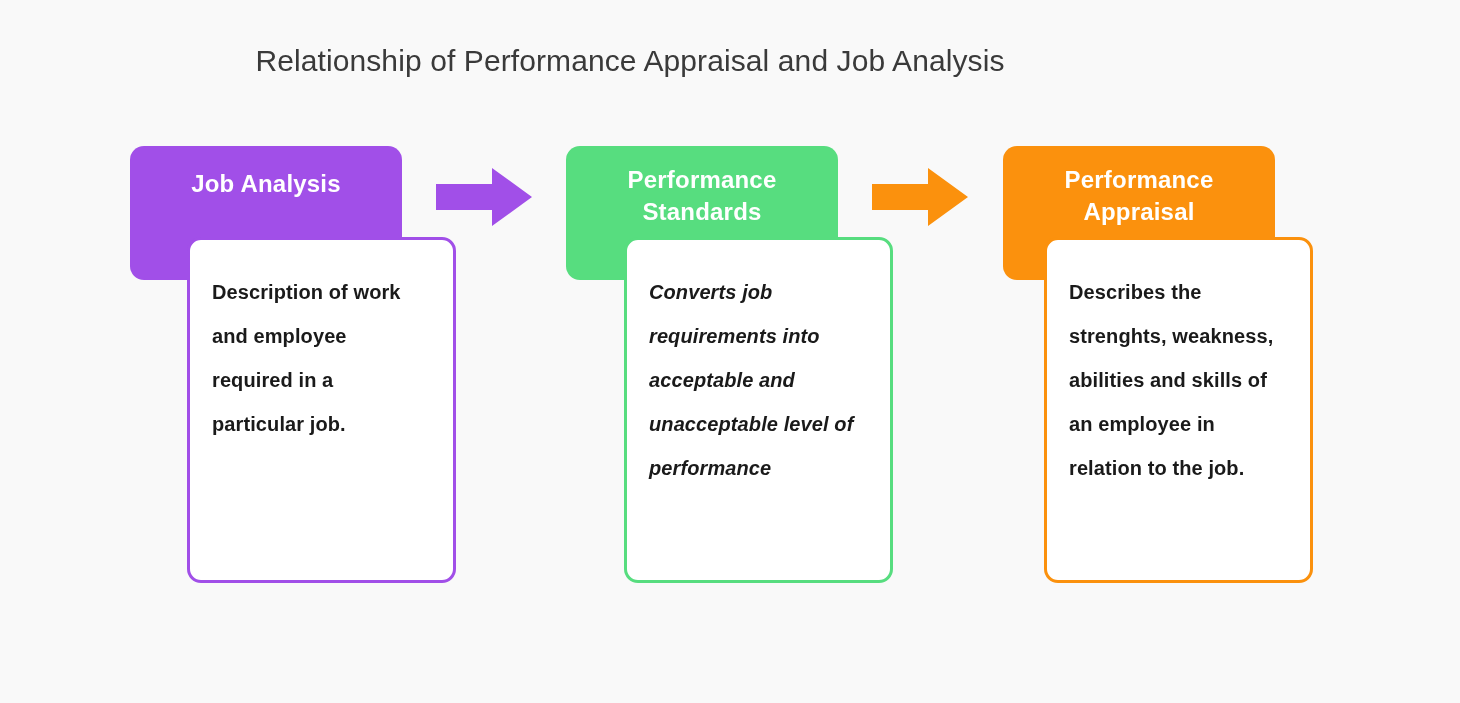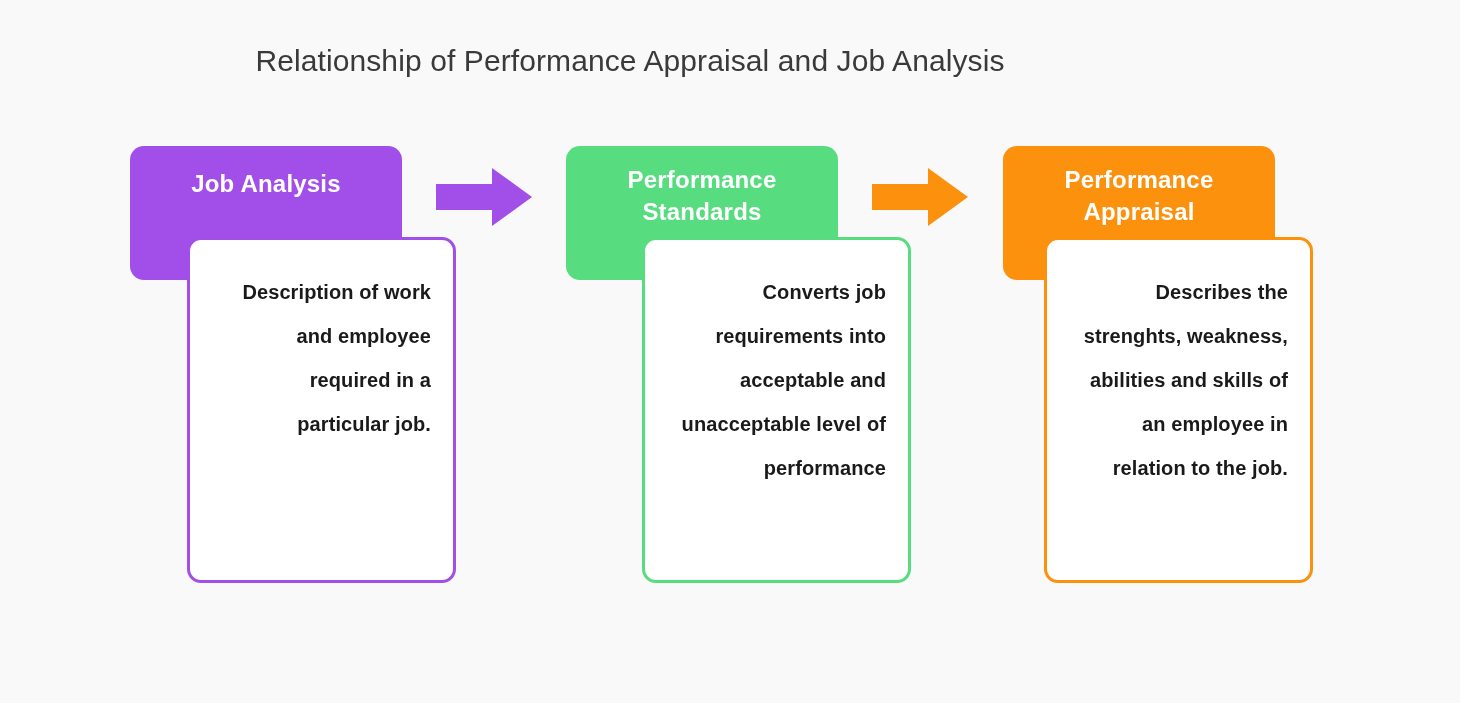--- a/index.html
+++ b/index.html
@@ -76,24 +76,23 @@
   .stage-card {
     position: absolute;
     top: 91px;
     width: 269px;
     height: 346px;
     background: #FFFFFF;
     border-radius: 14px;
     box-sizing: border-box;
     border: 3px solid #b91c1c;
     padding: 30px 22px 0 22px;
-    text-align: right;
   }
   .stage-1 .stage-card { left: 57px;  border-color: #A14FE8; }
-  .stage-2 .stage-card { left: 76px;  border-color: #57DD7F; }
+  .stage-2 .stage-card { left: 58px;  border-color: #57DD7F; font-style: italic; }
   .stage-3 .stage-card { left: 41px;  border-color: #FB910D; }
 
   .stage-card-text {
     font-size: 20px;
     font-weight: bold;
     line-height: 44px;
     color: #1A1A1A;
     letter-spacing: 0.1px;
   }
 

